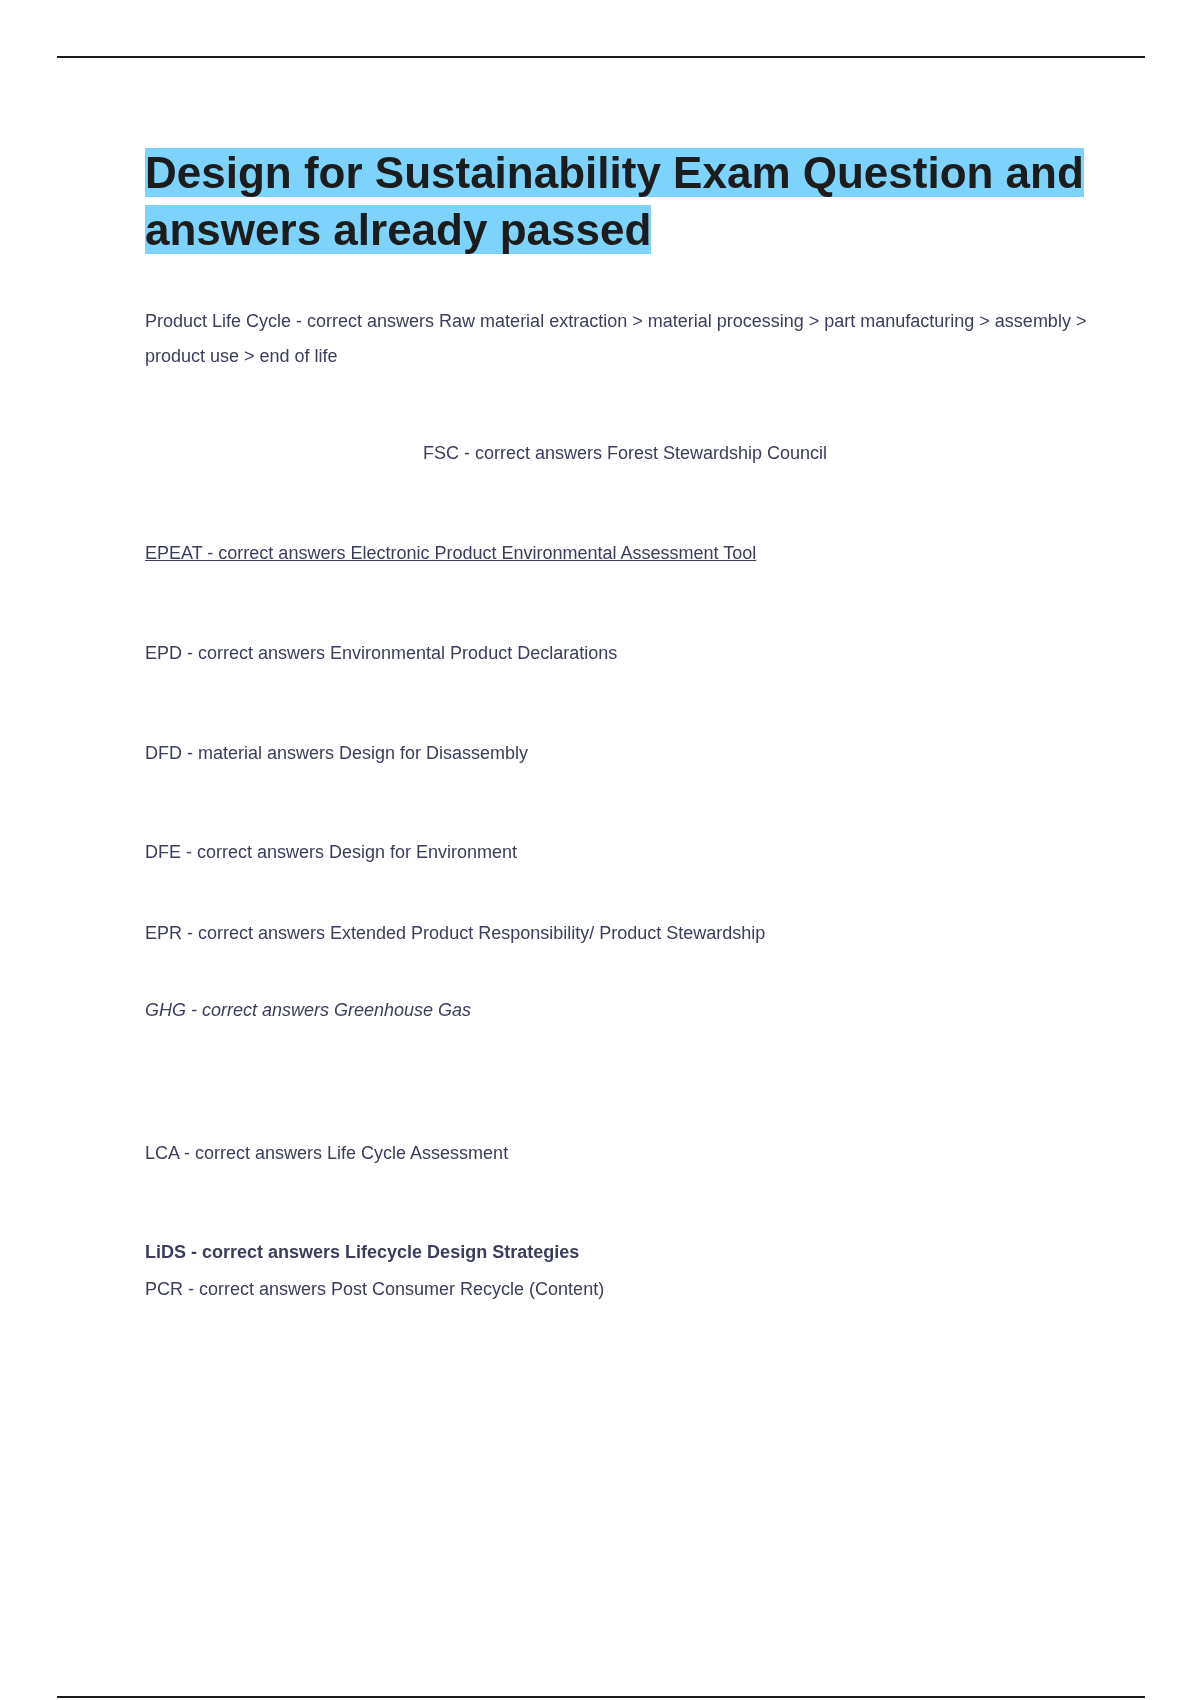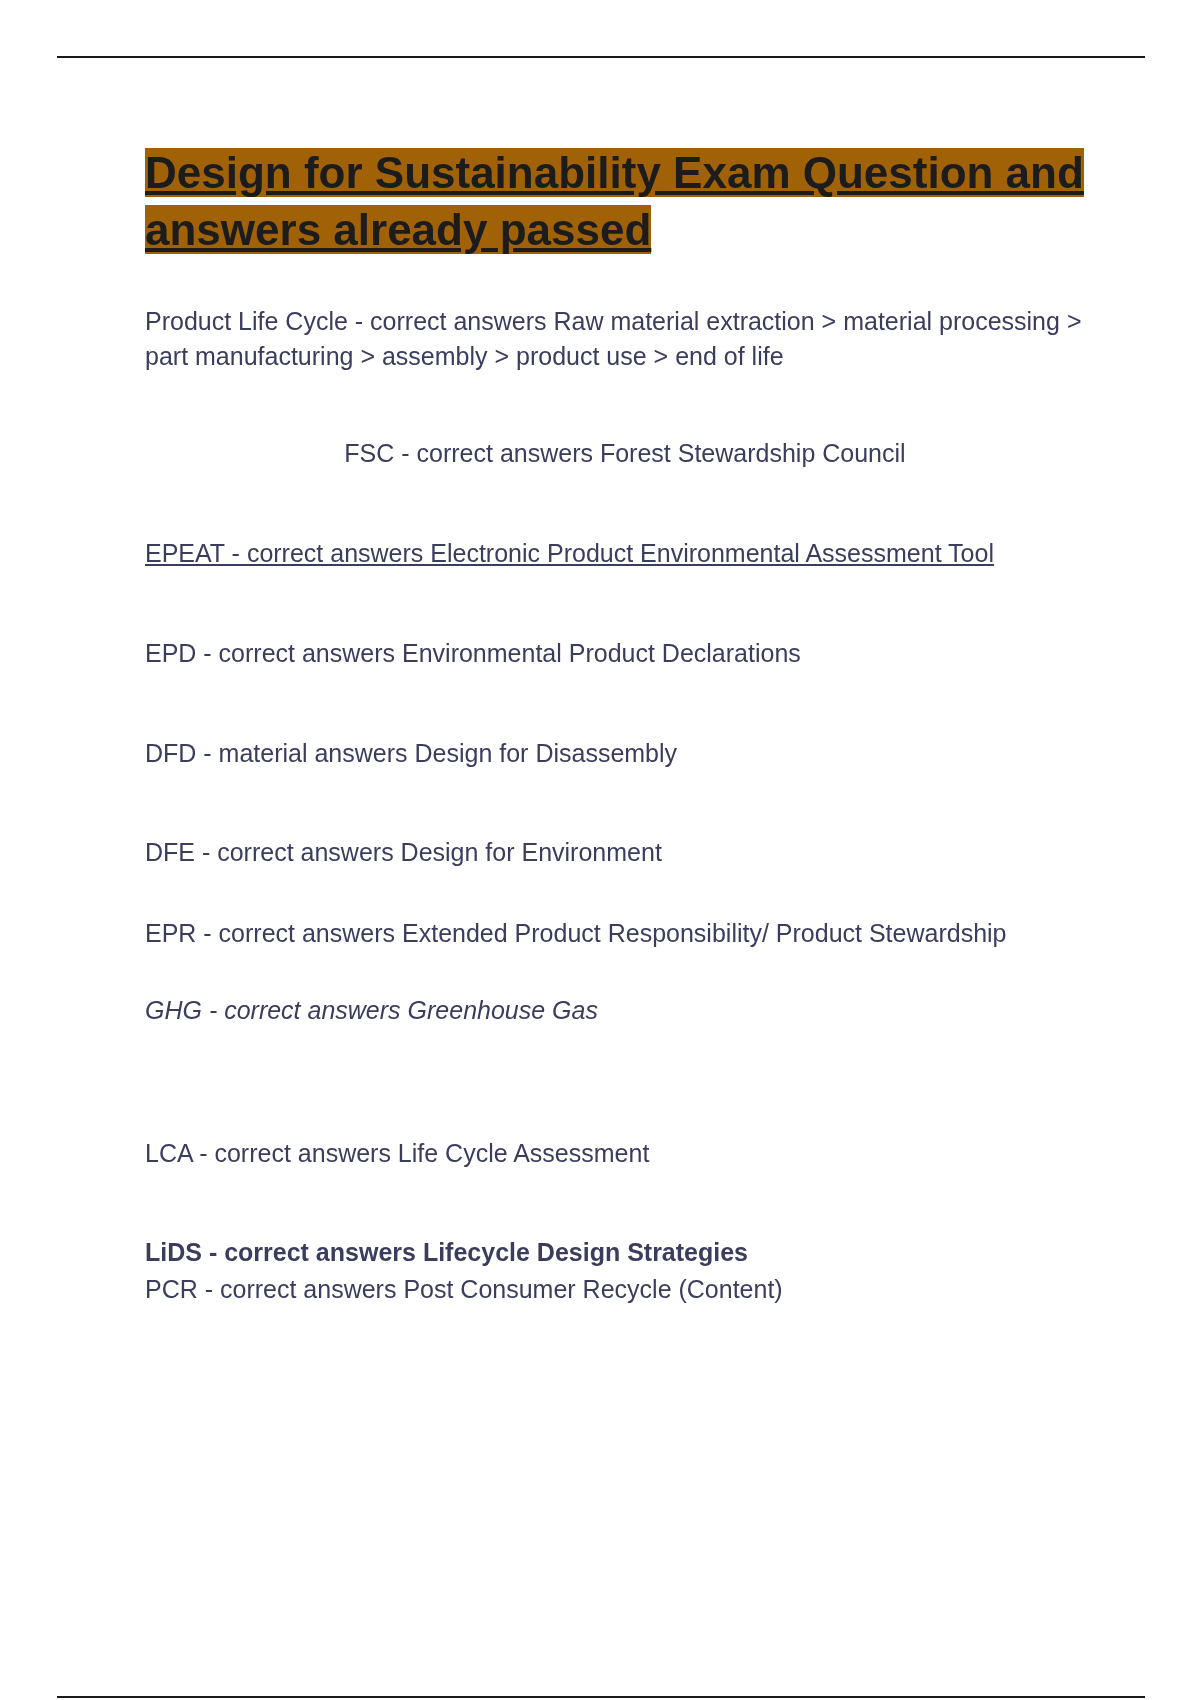--- a/index.html
+++ b/index.html
@@ -10,24 +10,24 @@
     .rule {
       position: absolute; left: 57px; width: 1088px; height: 2px; background: #1a1a1a;
     }
     .rule.top { top: 56px; }
     .rule.bottom { top: 1696px; }
     .title {
       position: absolute; left: 145px; top: 144px; width: 960px;
       font-weight: bold; font-size: 44px; line-height: 57px; color: #1c1c1c;
       margin: 0;
     }
-    .title span { background: #a16207; box-decoration-break: clone; text-decoration: underline; -webkit-box-decoration-break: clone; }
+    .title span { background: #7dd3fc; box-decoration-break: clone; -webkit-box-decoration-break: clone; }
     .entry {
       position: absolute; left: 145px; width: 960px;
-      font-size: 25px; line-height: 35px; color: #3b3d5c;
+      font-size: 18px; line-height: 35px; color: #3b3d5c;
       margin: 0; white-space: normal;
     }
   </style>
 </head>
 <body>
 
 <div class="rule top"></div>
 
 <h1 class="title"><span>Design for Sustainability Exam Question and answers already passed</span></h1>
 

